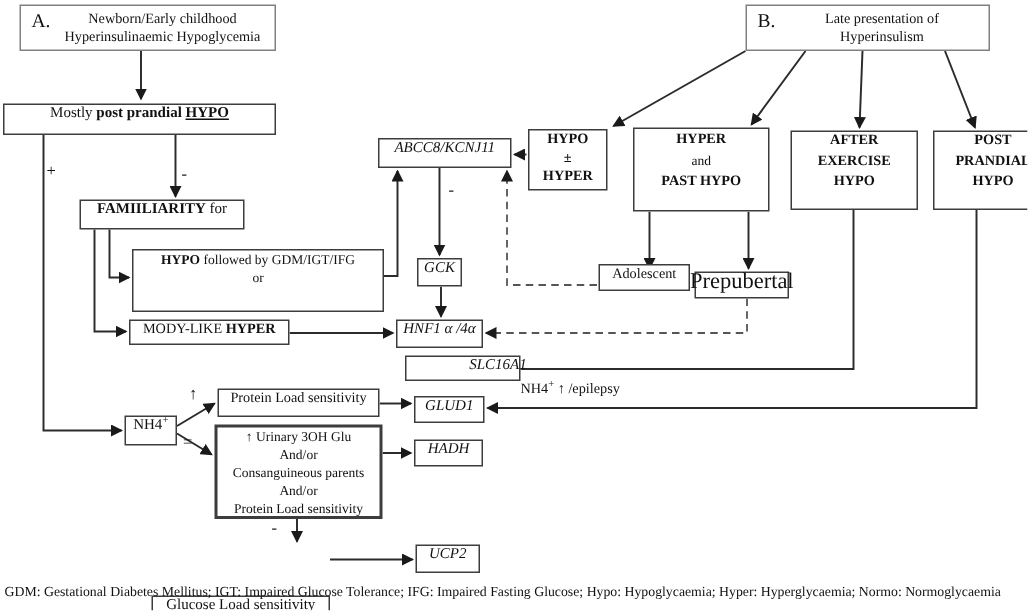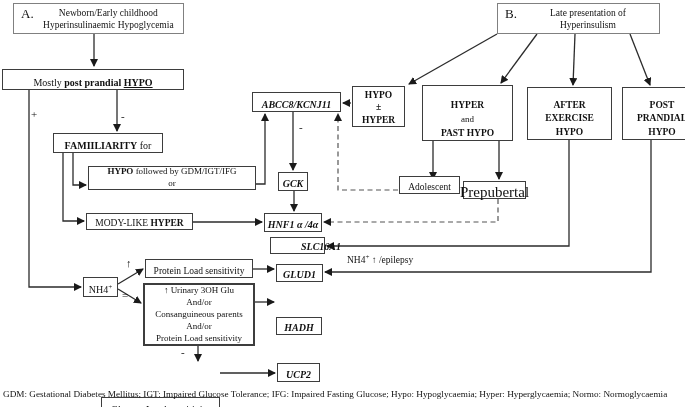--- a/index.html
+++ b/index.html
@@ -1,25 +1,25 @@
 <!DOCTYPE html>
 <html><head>
 <meta charset="utf-8">
 <style>
   html,body{margin:0;padding:0;background:#fff;}
   #fig{position:relative;width:685px;height:407px;background:#fff;overflow:hidden;
        font-family:"Liberation Serif","DejaVu Serif",serif;color:#111;}
   #wires{position:absolute;left:0;top:0;width:685px;height:407px;}
   .node{position:absolute;box-sizing:border-box;background:#fff;border:1.5px solid #3d3d3d;
-        display:flex;align-items:flex-end;justify-content:center;text-align:center;
+        display:flex;align-items:flex-start;justify-content:center;text-align:center;
         font-size:10px;line-height:12px;}
   .panel{border-color:#808080;align-items:flex-start;justify-content:flex-start;}
   .panel .plabel{font-size:13px;line-height:14px;padding:3px 0 0 7px;}
   .panel .ptext{flex:1;font-size:9.5px;line-height:12px;padding-top:3px;text-align:center;}
-  .gene{font-weight:bold;font-style:italic;font-size:10px;}
+  .gene{font-weight:normal;font-style:italic;font-size:10px;}
   .b{font-weight:bold;}
   .u{text-decoration:underline;}
   .small{font-size:9px;line-height:12px;}
   .stack{display:block;}
   .elabel{position:absolute;font-size:11px;line-height:11px;background:transparent;}
   sup.s{font-size:7px;vertical-align:super;line-height:0;}
   #caption{position:absolute;left:3px;top:389px;width:682px;font-size:9.2px;
            white-space:nowrap;letter-spacing:0px;}
   #epilabel{font-size:9.5px;}
 </style>
@@ -83,37 +83,37 @@
   </div>
 
   <div class="node" style="left:2px;top:69px;width:182px;height:21px;">
     <span><span>Mostly </span><span class="b">post prandial </span><span class="b u">HYPO</span></span>
   </div>
 
   <div class="node" style="left:53px;top:133px;width:110px;height:20px;">
     <span><span class="b">FAMIILIARITY</span><span> for</span></span>
   </div>
 
-  <div class="node small" style="left:88px;top:166px;width:168px;height:24px;">
+  <div class="node small" style="left:88px;top:166px;width:168px;height:42px;">
     <span>
       <span class="stack"><span class="b">HYPO</span><span> followed by GDM/IGT/IFG</span></span>
       <span class="stack">or</span>
     </span>
   </div>
 
   <div class="node" style="left:86px;top:213px;width:107px;height:17px;font-size:9.5px;">
     <span><span>MODY-LIKE </span><span class="b">HYPER</span></span>
   </div>
 
   <div class="node gene" style="left:252px;top:92px;width:89px;height:20px;">ABCC8/KCNJ11</div>
   <div class="node gene" style="left:278px;top:172px;width:30px;height:19px;">GCK</div>
   <div class="node gene" style="left:264px;top:213px;width:58px;height:19px;">HNF1 α /4α</div>
-  <div class="node gene" style="left:270px;top:237px;width:55px;height:17px;padding-left:47px;">SLC16A1</div>
+  <div class="node gene" style="left:270px;top:237px;width:77px;height:17px;padding-left:47px;">SLC16A1</div>
   <div class="node gene" style="left:276px;top:264px;width:47px;height:18px;">GLUD1</div>
-  <div class="node gene" style="left:276px;top:293px;width:46px;height:18px;margin-top:24px;">HADH</div>
+  <div class="node gene" style="left:276px;top:293px;width:46px;height:18px;">HADH</div>
   <div class="node gene" style="left:277px;top:363px;width:43px;height:19px;">UCP2</div>
 
   <div class="node b" style="left:352px;top:86px;width:53px;height:41px;font-size:9.5px;line-height:12.5px;">
     <span>
         <span class="stack">HYPO</span>
         <span class="stack">±</span>
         <span class="stack">HYPER</span>
       </span>
   </div>
 

